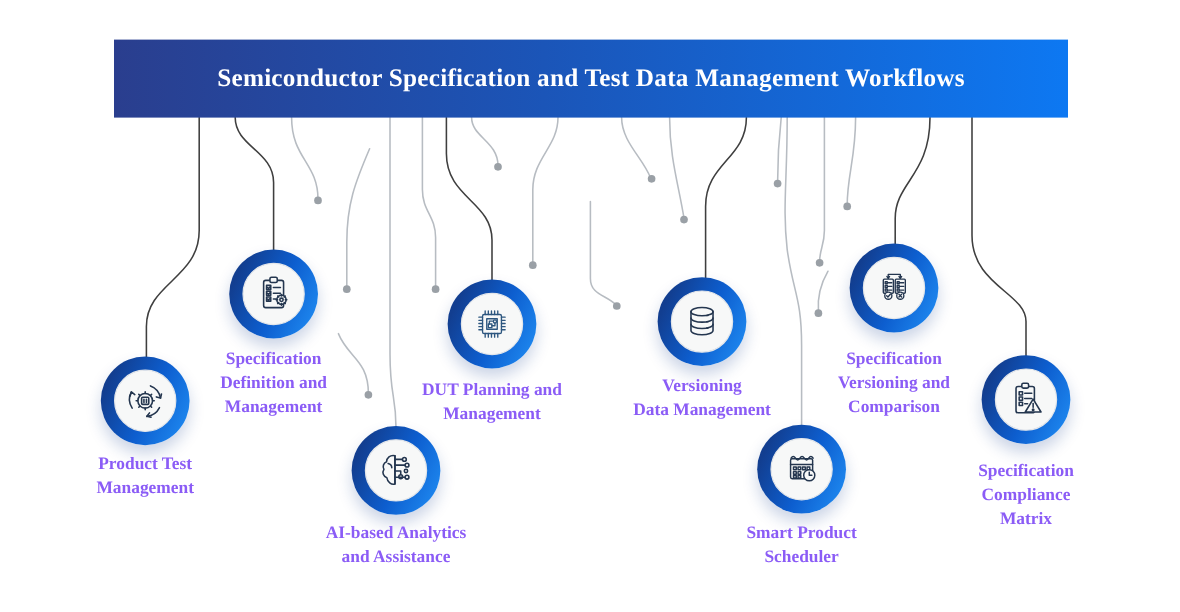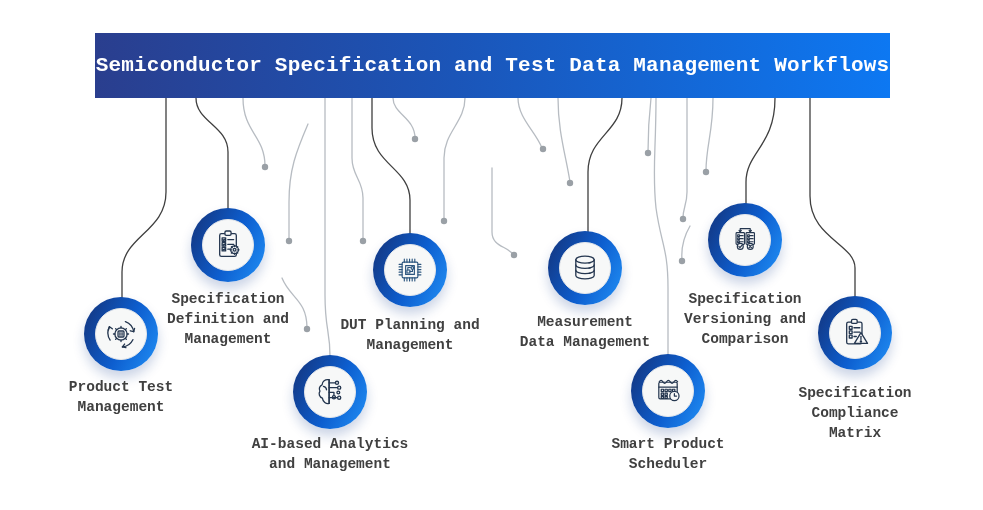--- a/index.html
+++ b/index.html
@@ -1,18 +1,18 @@
 <!DOCTYPE html>
 <html><head>
 <meta charset="utf-8">
 <style>
   html,body{margin:0;padding:0;background:#ffffff;}
   .stage{
     position:relative;width:983px;height:510px;overflow:hidden;background:#ffffff;
-    font-family:Liberation Mono, monospace;
+    font-family:Liberation Serif, serif;
   }
   .banner{
     position:absolute;left:95px;top:33px;width:795px;height:65px;
     background:linear-gradient(90deg,#2a3e8e 0%,#1b55b8 45%,#0d78f2 100%);
     display:flex;align-items:center;justify-content:center;
   }
   .banner-title{
     color:#ffffff;font-size:21px;font-weight:bold;letter-spacing:.2px;text-align:center;
   }
   .lines{position:absolute;left:0;top:0;pointer-events:none;}
@@ -22,21 +22,21 @@
     box-shadow:0 7px 12px rgba(20,60,140,.22);
   }
   .node-disc{
     position:absolute;left:11px;top:11px;width:52px;height:52px;border-radius:50%;
     background:#f7f8f8;border:1px solid #e3e6ea;
     display:flex;align-items:center;justify-content:center;box-sizing:border-box;
   }
   .node-label{
     position:absolute;width:190px;transform:translateX(-50%);
     text-align:center;white-space:pre-line;
-    font-size:14.5px;line-height:20px;font-weight:600;color:#404040;
+    font-size:14.5px;line-height:20px;font-weight:600;color:#8b5cf6;
   }
   .icon{display:block;}
 </style>
 </head>
 <body>
 
 <div class="stage">
 
   <svg class="lines" width="983" height="510" viewBox="0 0 983 510">
     <g fill="none" stroke="#3f3f3f" stroke-width="1.3" stroke-linecap="round">
@@ -138,21 +138,21 @@
           <circle cx="34.5" cy="19" r="1.8"></circle>
         <path d="M23,24.5 H28.5 V28"></path>
           <circle cx="28.5" cy="30" r="1.8"></circle>
         <path d="M23,30.5 H32.5"></path>
           <circle cx="34.5" cy="30.5" r="1.8"></circle>
         <circle cx="33.5" cy="24.5" r="1.6"></circle>
       </svg>
     </div>
   </div>
   <div class="node-label" style="left:330px;top:434px;">AI-based Analytics
-and Management</div>
+and Assistance</div>
 
   <div class="node-ring" style="left:373px;top:233px;">
     <div class="node-disc">
       <svg class="icon" width="42" height="42" viewBox="0 0 48 48" fill="none" stroke="#2d567f" stroke-width="1.3" stroke-linecap="round" stroke-linejoin="round">
         <rect x="15" y="15" width="18" height="18" rx="1.5"></rect>
         <rect x="19" y="19" width="10" height="10"></rect>
         <path d="M17.5,11.5 V15 M20.5,11.5 V15 M23.5,11.5 V15 M26.5,11.5 V15 M29.5,11.5 V15"></path>
         <path d="M17.5,33 V36.5 M20.5,33 V36.5 M23.5,33 V36.5 M26.5,33 V36.5 M29.5,33 V36.5"></path>
         <path d="M11.5,17.5 H15 M11.5,20.5 H15 M11.5,23.5 H15 M11.5,26.5 H15 M11.5,29.5 H15"></path>
         <path d="M33,17.5 H36.5 M33,20.5 H36.5 M33,23.5 H36.5 M33,26.5 H36.5 M33,29.5 H36.5"></path>
@@ -169,21 +169,21 @@
     <div class="node-disc">
       <svg class="icon" width="42" height="42" viewBox="0 0 48 48" fill="none" stroke="#24364f" stroke-width="1.5" stroke-linecap="round" stroke-linejoin="round">
         <ellipse cx="24" cy="14.5" rx="10.5" ry="4"></ellipse>
         <path d="M13.5,14.5 V32.5 A10.5,4 0 0 0 34.5,32.5 V14.5"></path>
         <path d="M13.5,20.5 A10.5,4 0 0 0 34.5,20.5"></path>
         <path d="M13.5,26.5 A10.5,4 0 0 0 34.5,26.5"></path>
         <path d="M28.5,18.2 h2.6 M28.5,24.2 h2.6 M28.5,30.2 h2.6" stroke-dasharray="1.2 1.6"></path>
       </svg>
     </div>
   </div>
-  <div class="node-label" style="left:585px;top:312px;">Measurement
+  <div class="node-label" style="left:585px;top:312px;">Versioning
 Data Management</div>
 
   <div class="node-ring" style="left:631px;top:354px;">
     <div class="node-disc">
       <svg class="icon" width="42" height="42" viewBox="0 0 48 48" fill="none" stroke="#24364f" stroke-width="1.4" stroke-linecap="round" stroke-linejoin="round">
         <rect x="13.5" y="14" width="21" height="19" rx="1.5"></rect>
         <path d="M14,13.5 q2,-3.4 4.2,0 t4.2,0 t4.2,0 t4.2,0 t4.2,0"></path>
         <path d="M13.5,19.5 H34.5"></path>
         <rect x="16.3" y="22" width="2.6" height="2.6"></rect>
           <rect x="20.6" y="22" width="2.6" height="2.6"></rect>

